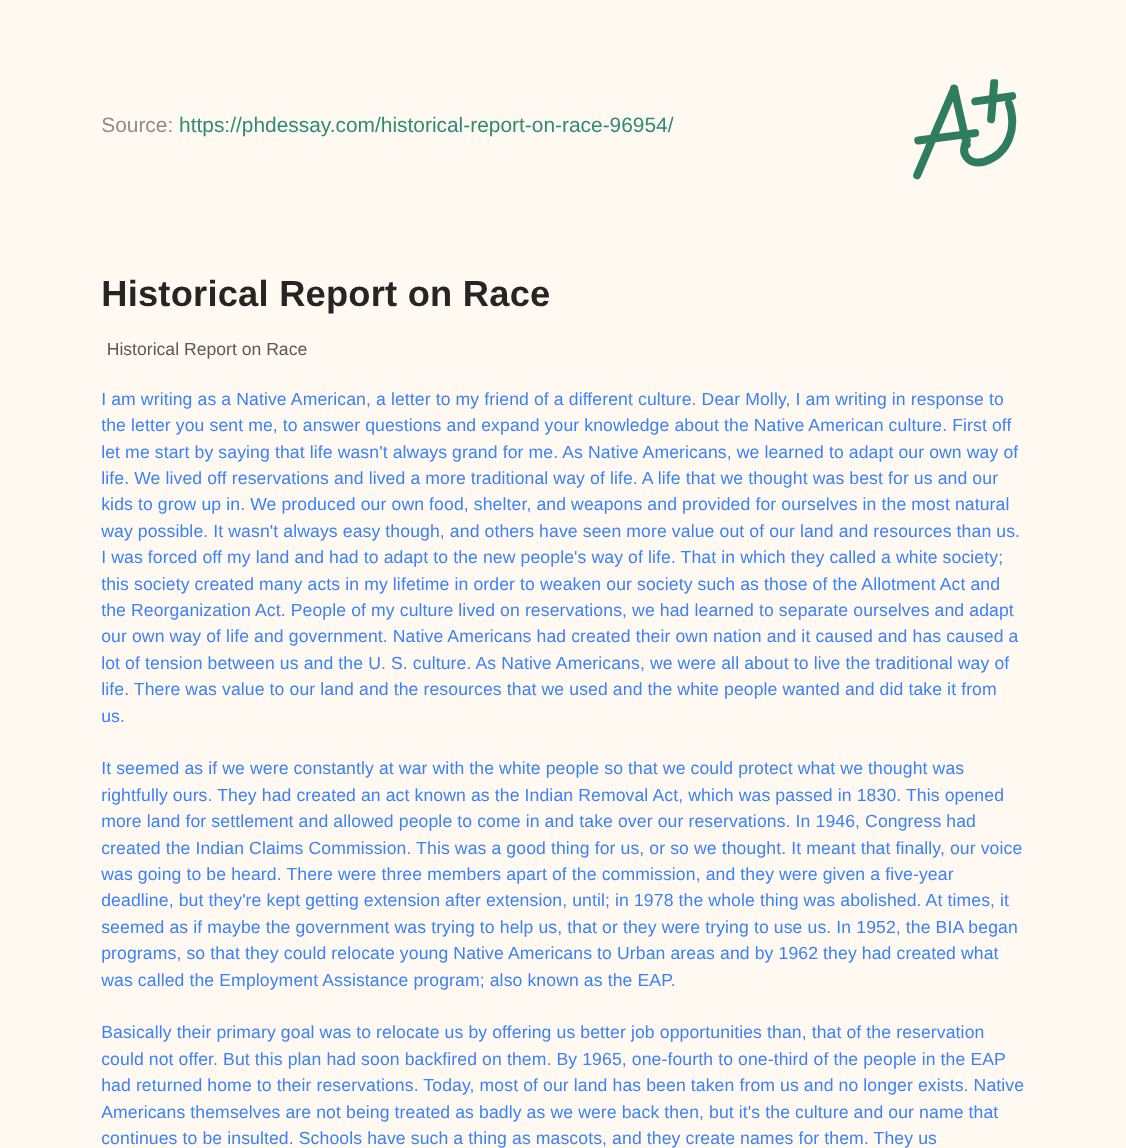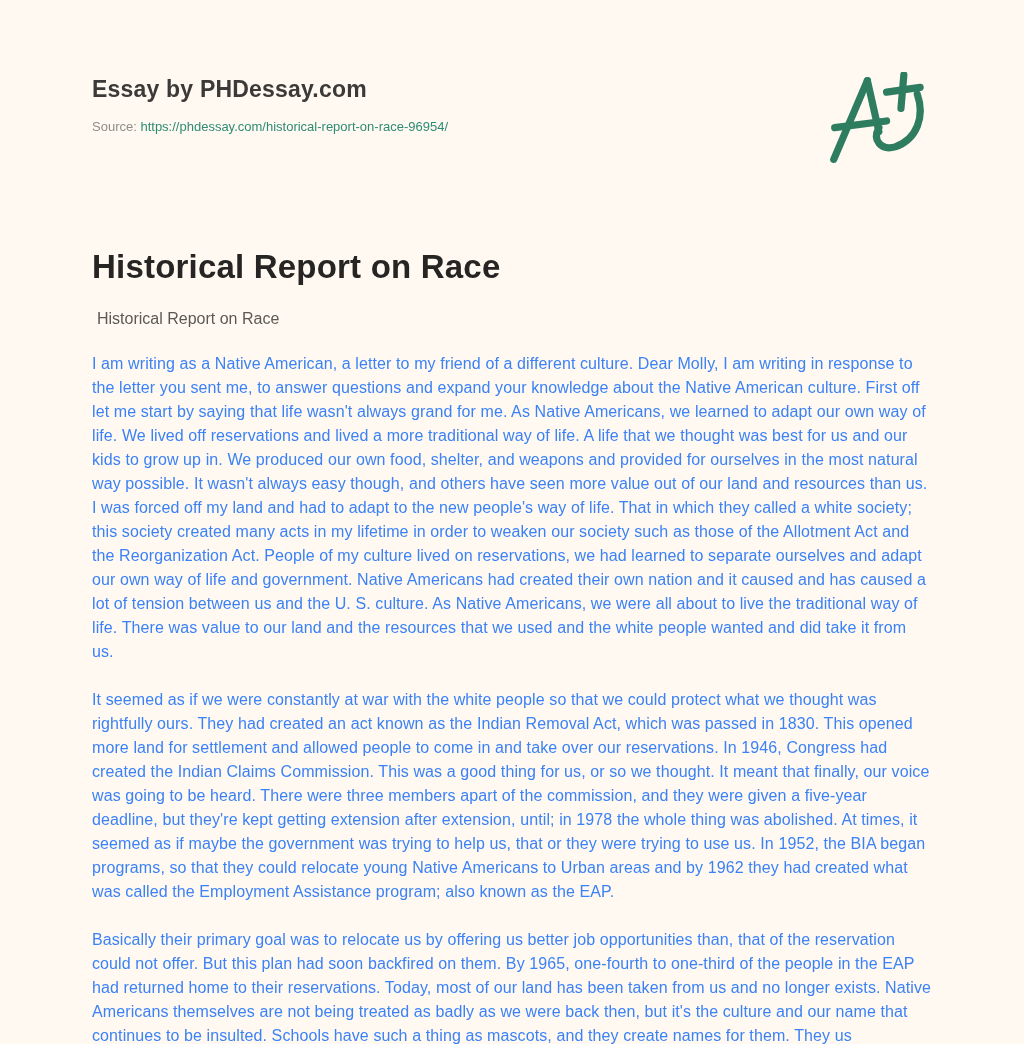--- a/index.html
+++ b/index.html
@@ -22,22 +22,22 @@
     justify-content: space-between;
     align-items: flex-start;
   }
   .brand {
     font-size: 23px;
     font-weight: 700;
     color: #3b3a38;
     letter-spacing: 0.2px;
   }
   .source-line {
-    margin-top: 16px;
-    font-size: 13px;
+    margin-top: 28px;
+    font-size: 19px;
     color: #8f8d89;
   }
   .source-line a {
     color: #2e8b74;
     text-decoration: none;
   }
   .logo {
     width: 108px;
     height: 96px;
     margin-top: -4px;
@@ -65,21 +65,20 @@
     letter-spacing: 0.1px;
   }
 </style>
 </head>
 <body>
 
 <div class="page">
 
   <div class="header-row">
     <div>
-      <div class="brand">Essay by PHDessay.com</div>
       <div class="source-line">
         <span>Source:</span>
         <a href="#">https://phdessay.com/historical-report-on-race-96954/</a>
       </div>
     </div>
 
     <div class="logo">
       <svg viewBox="0 0 110 100" width="108" height="96" fill="none" stroke="#2e7d60" stroke-width="7.5" stroke-linecap="round">
 
         <path d="M 46 9 L 11 91"></path>

